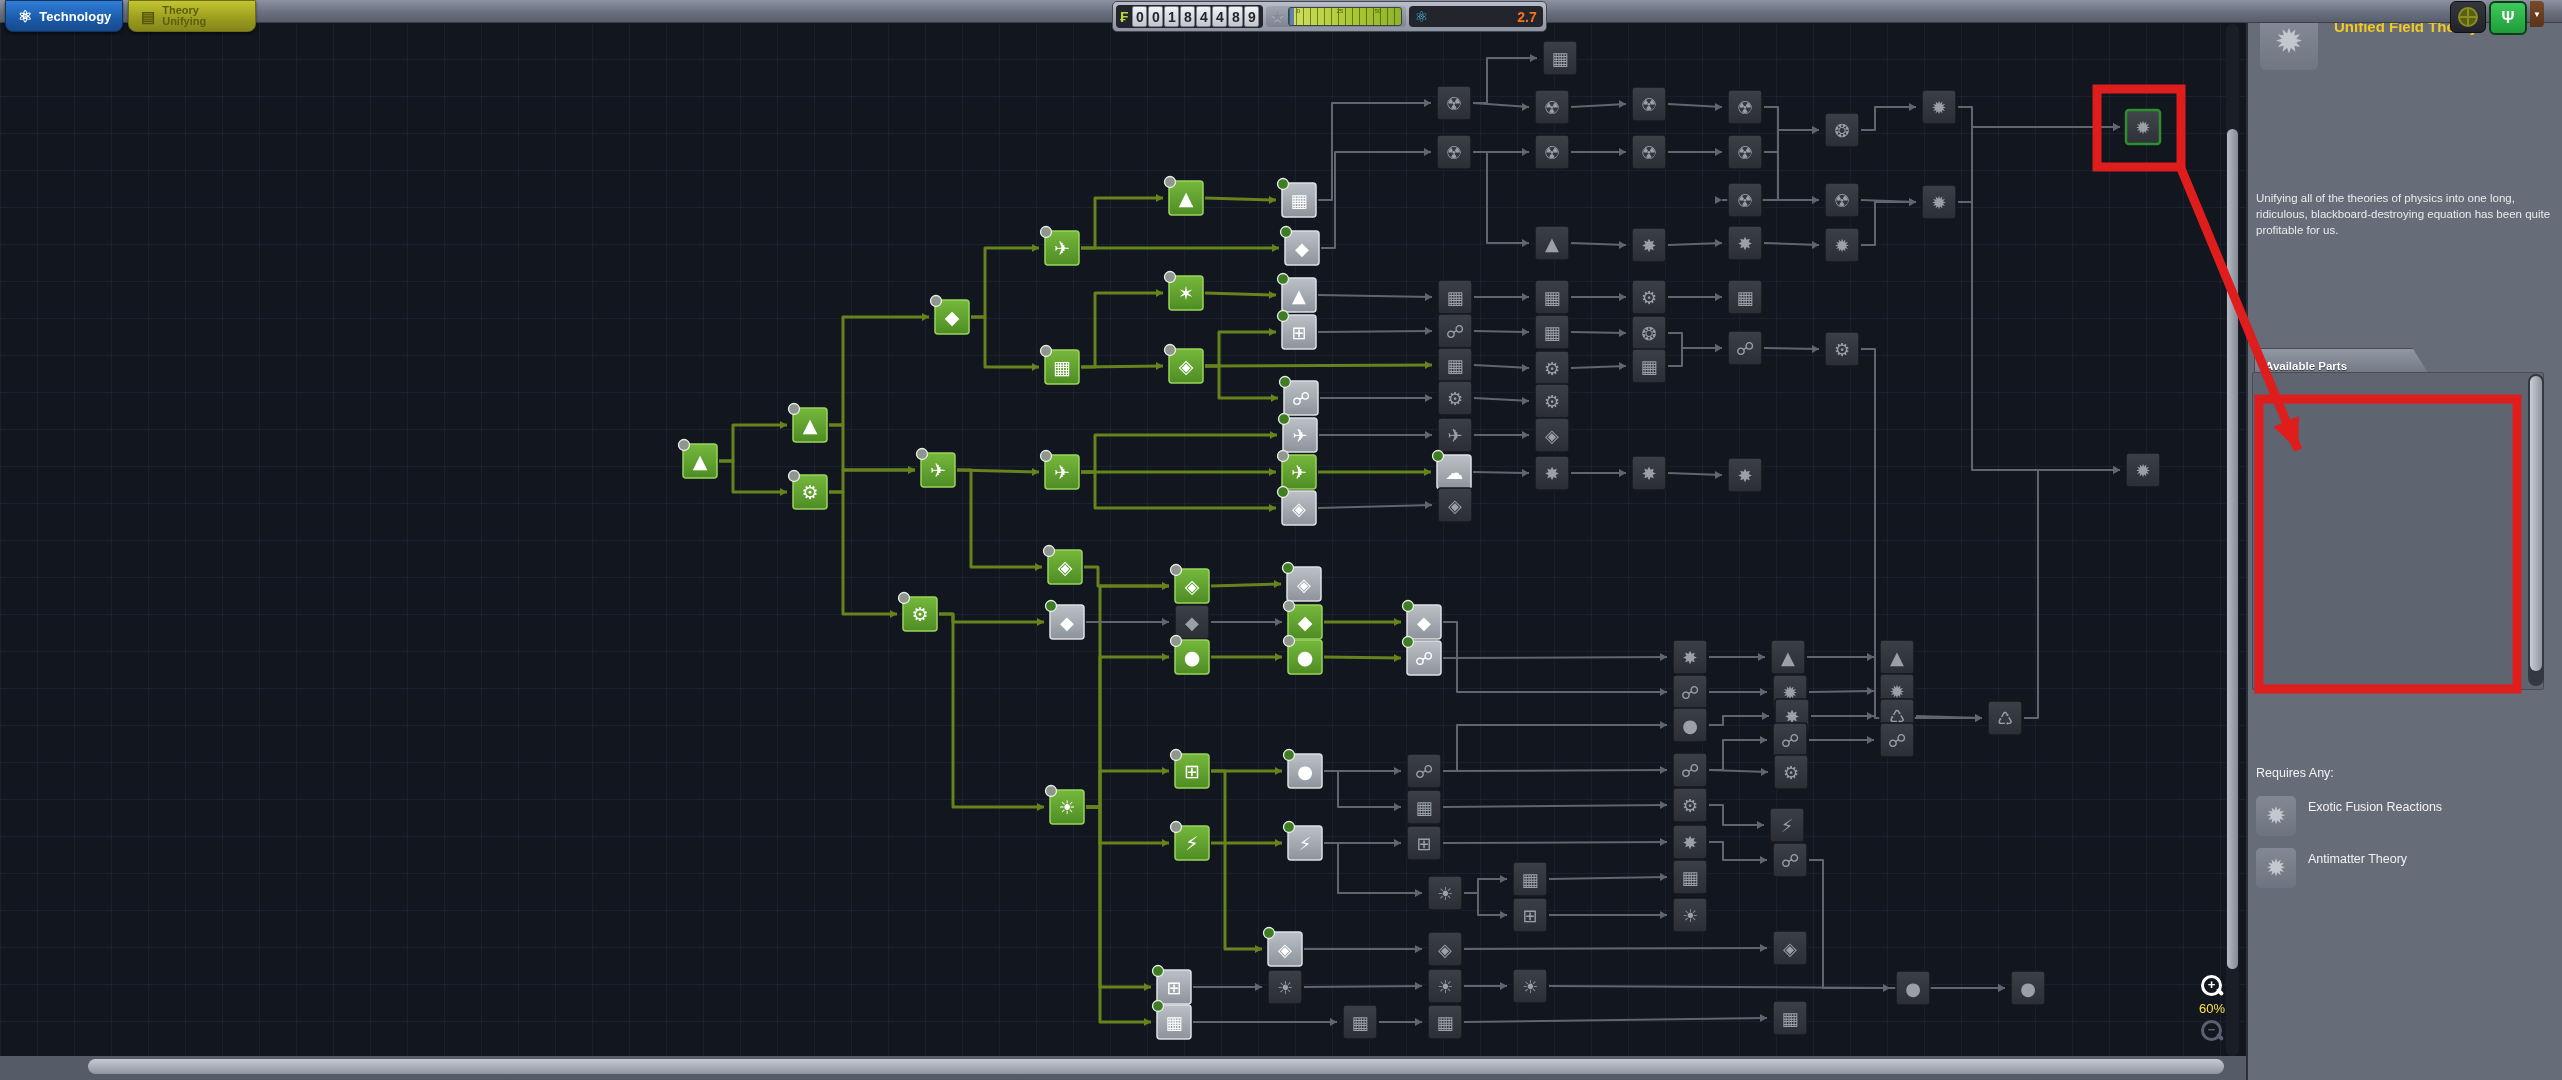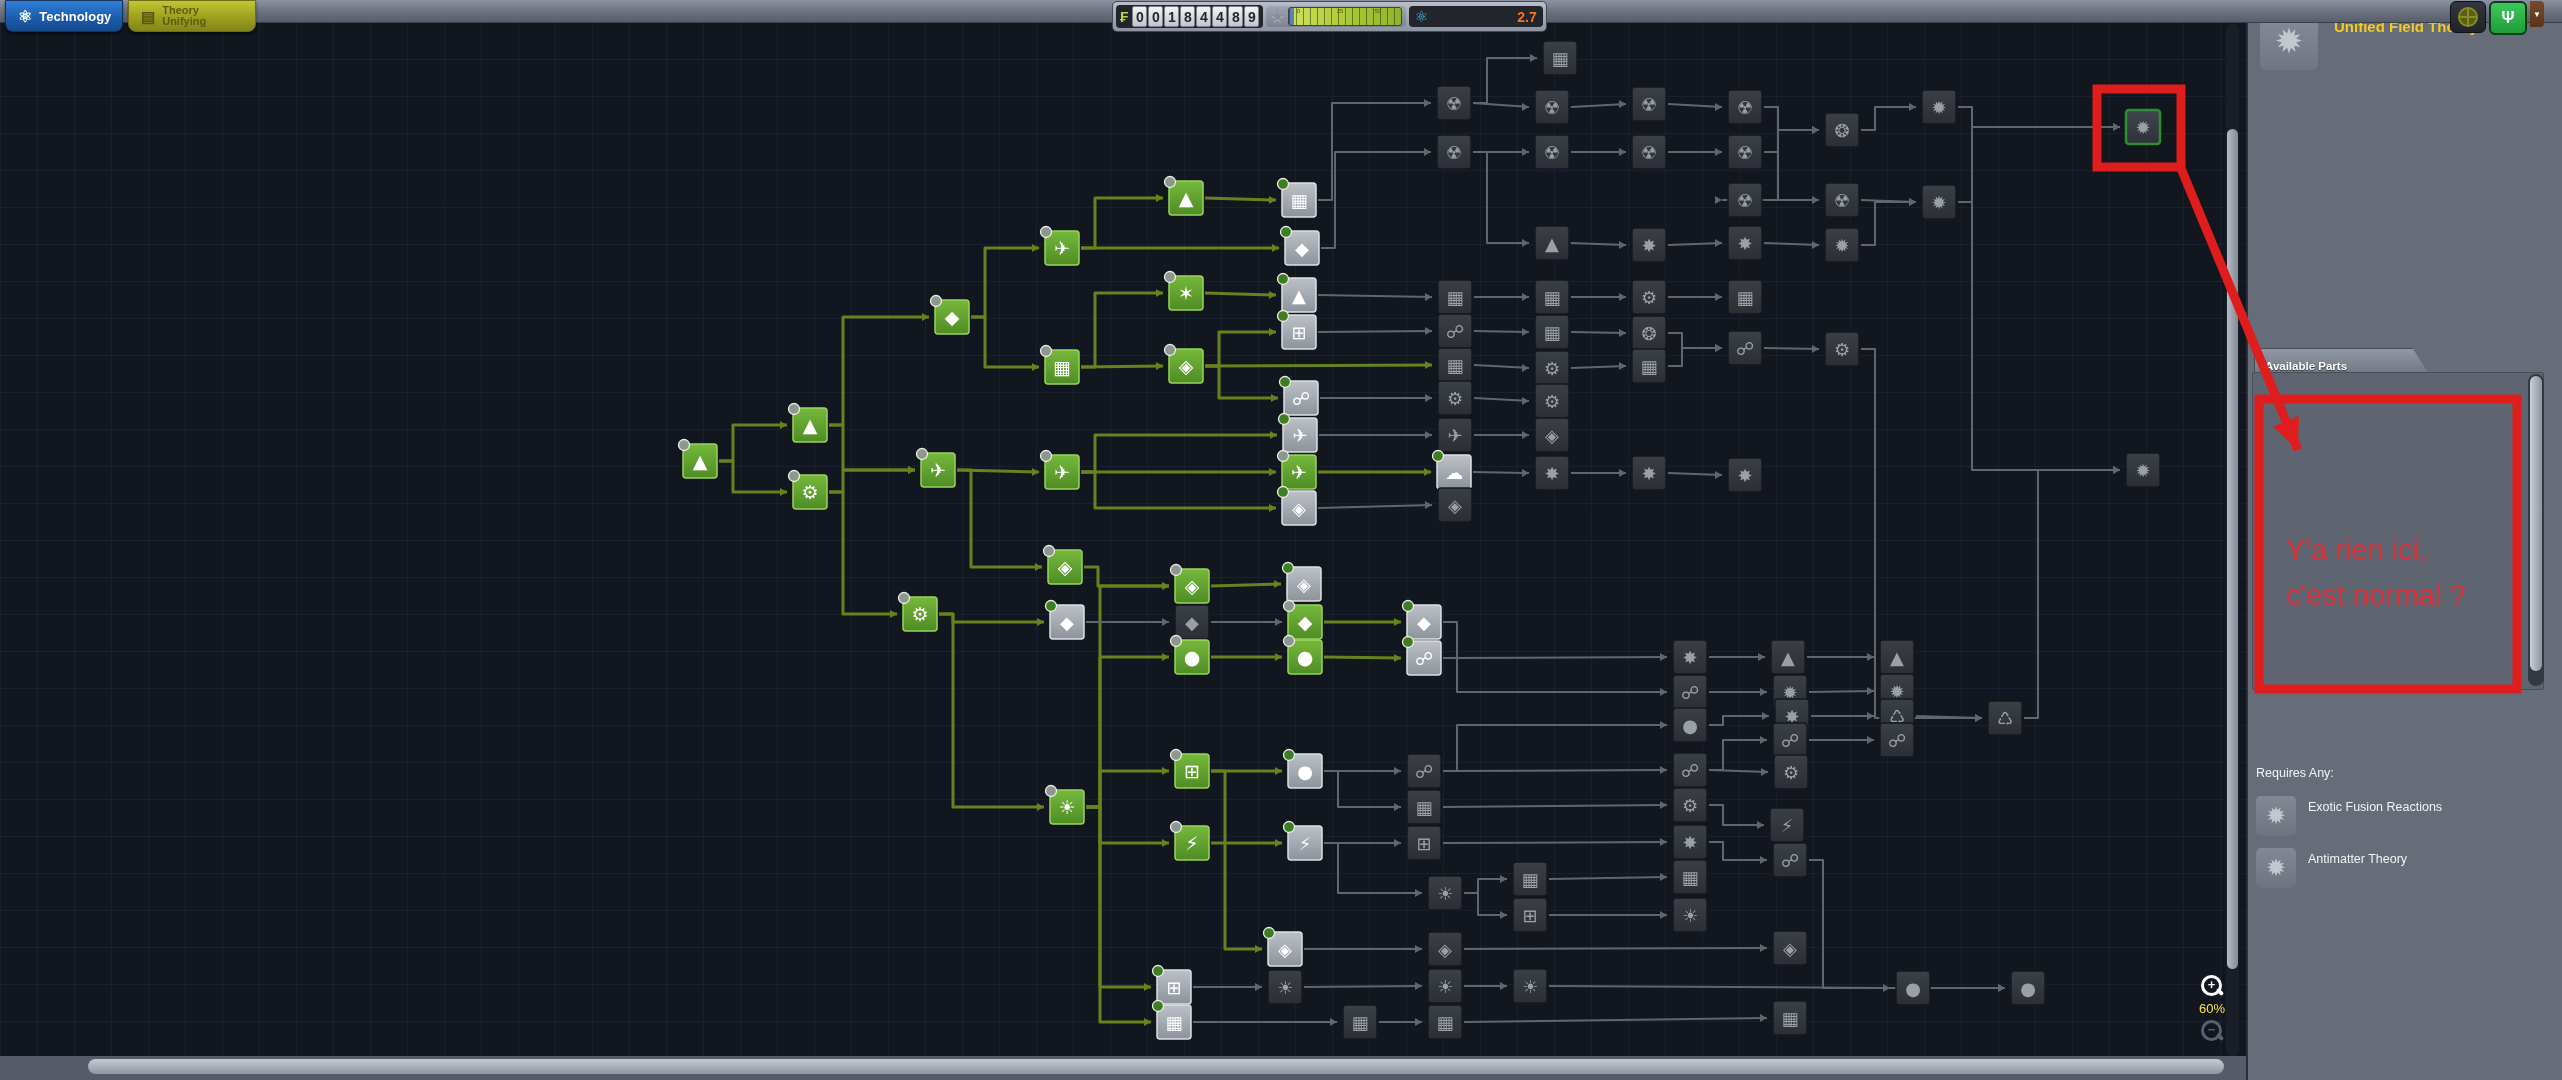--- a/index.html
+++ b/index.html
@@ -935,20 +935,21 @@
         <span>Ψ</span>
       </div>
     <div class="drop-tab">
         <span>▼</span>
       </div>
   </div>
 
   <div id="panel">
     <div class="tech-icon-big">✹</div>
     <div class="tech-title">Unified Field Theory</div>
+    <div class="tech-desc">Unifying all of the theories of physics into one long, ridiculous, blackboard-destroying equation has been quite profitable for us.</div>
     <div class="parts-tab">
       <span>Available Parts</span>
     </div>
     <div class="parts-box"></div>
     <div class="parts-scroll">
         <div class="parts-thumb"></div>
       </div>
     <div class="req-label">Requires Any:</div>
     <div class="req-row" style="top:796px">
       <div class="req-icon">✹</div>
@@ -959,18 +960,14 @@
       <div class="req-name">Antimatter Theory</div>
     </div>
   </div>
 
   <svg id="overlay" width="2562" height="1080">
       <rect x="2097" y="89" width="84" height="78" fill="none" stroke="#e01d1d" stroke-width="9"></rect>
       <rect x="2259" y="399" width="258" height="290" fill="none" stroke="#e01d1d" stroke-width="9"></rect>
       <line x1="2180" y1="166" x2="2298" y2="450" stroke="#e01d1d" stroke-width="9"></line>
       <polygon points="2298,450 2273.28554990771,426.6505683873097 2298.891016907906,416.01167716891837" fill="#e01d1d"></polygon>
     </svg>
-  <div class="anno-text">
-    <div>Y'a rien ici,</div>
-    <div>c'est normal ?</div>
-  </div>
 
 </div>
 
 </body></html>

